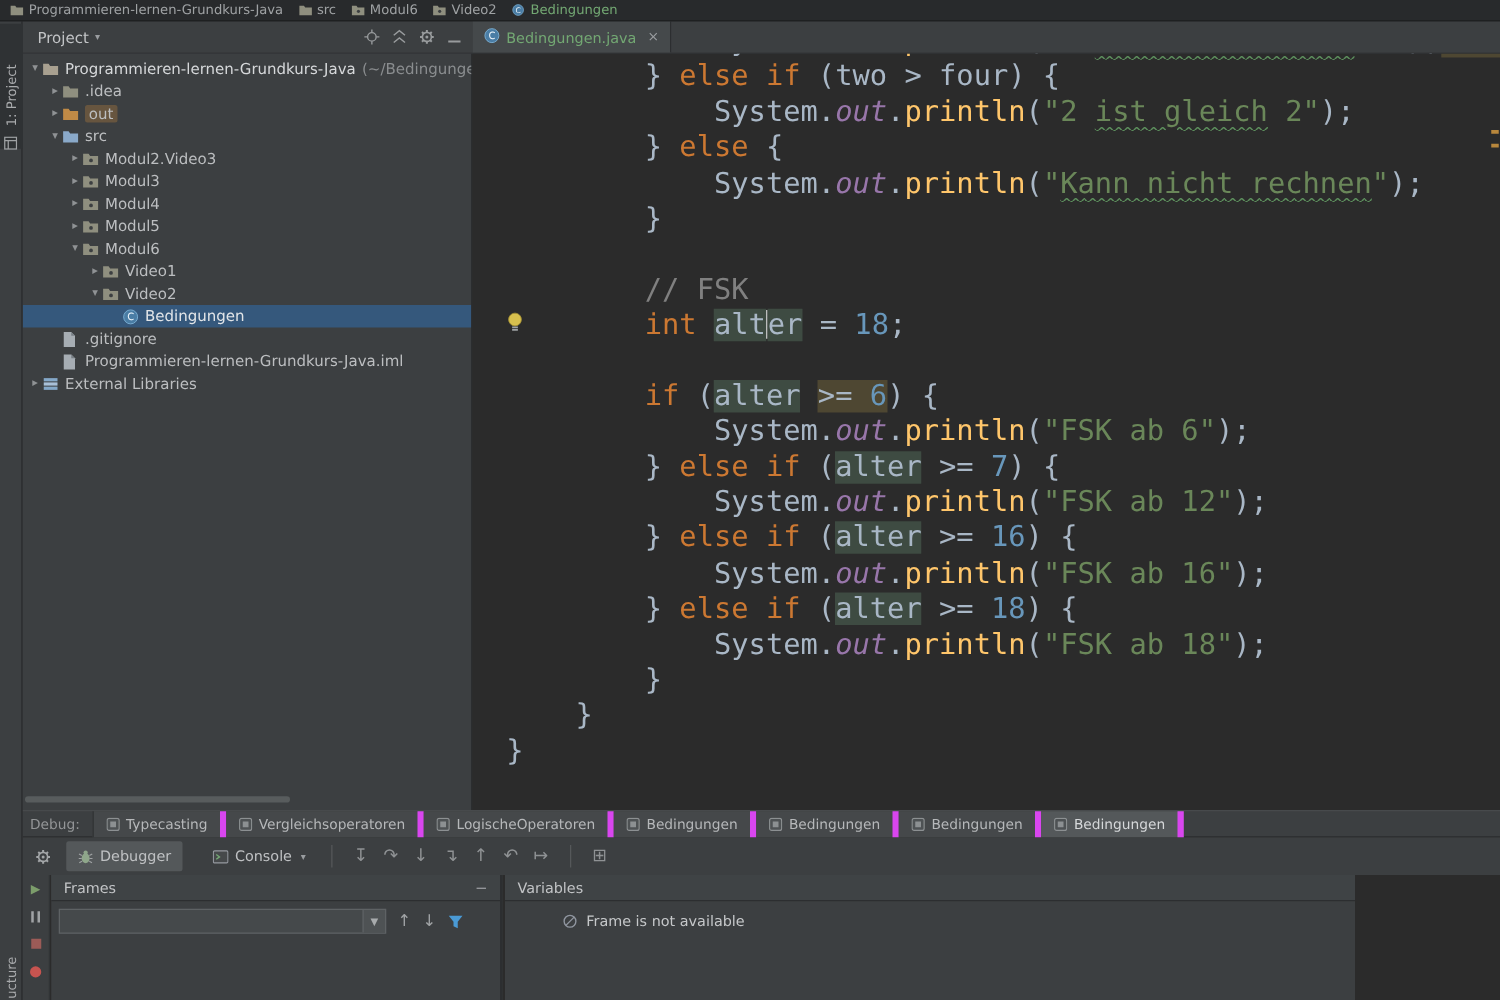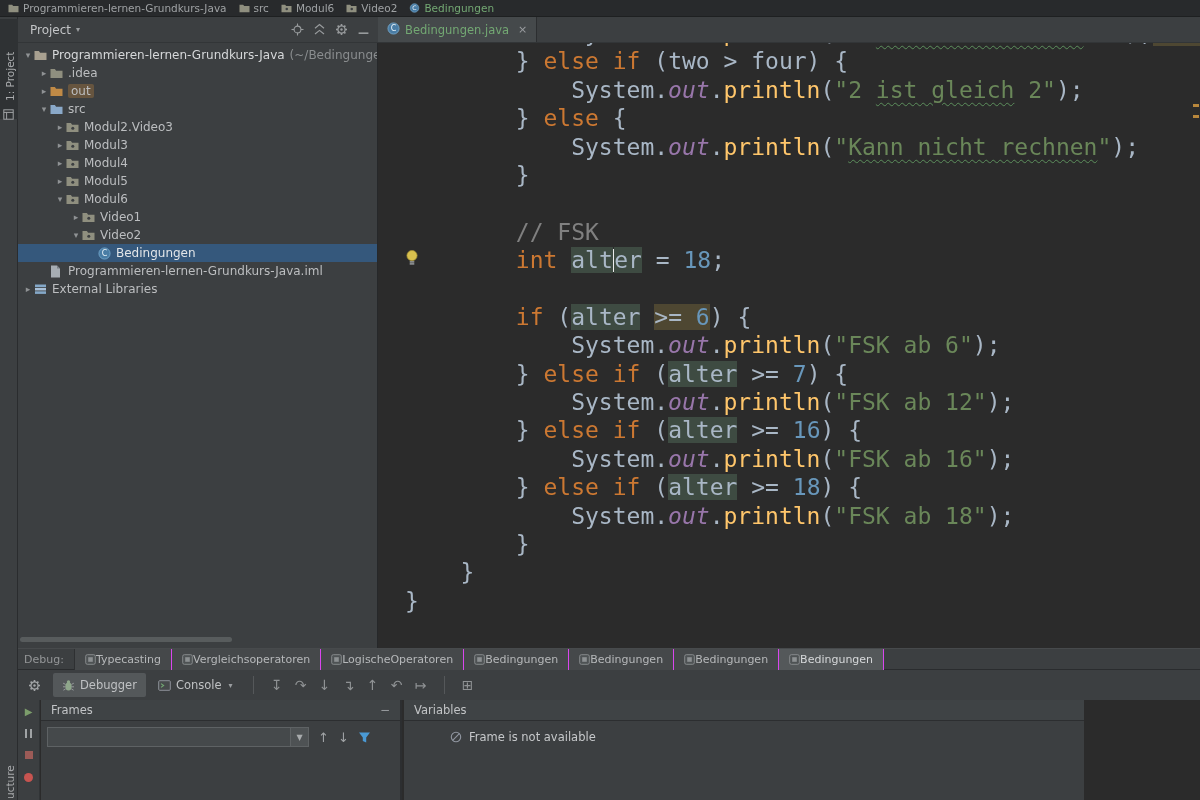--- a/index.html
+++ b/index.html
@@ -53,28 +53,28 @@
   .u-typo{text-decoration-line:underline;text-decoration-style:wavy;text-decoration-color:var(--typo-green);
           text-decoration-thickness:1px;text-underline-offset:4px;}
   .caret{display:inline-block;width:1.5px;height:23px;background:var(--caret);vertical-align:-4px;}
   #bulb{position:absolute;left:26px;top:206px;}
   .estripe-mark{position:absolute;right:1px;width:6px;height:3px;background:#B8873C;}
   
   #dbg-tabs{position:absolute;left:18px;top:648px;width:1182px;height:22px;background:var(--bg-panel);
             border-top:1px solid #474A4C;border-bottom:1px solid #2A2C2E;display:flex;align-items:center;padding-left:6px;}
   .dbg-label{color:#949698;margin-right:10px;font-size:11px;}
   #dbg-tab-list{display:flex;height:21px;}
-  .dtab{display:flex;align-items:center;padding:0 10px;background:#45484A;border-right:1px solid #d946ef;
+  .dtab{display:flex;align-items:center;gap:5px;padding:0 10px;background:#45484A;border-right:5px solid #d946ef;
         color:#B6B8BA;font-size:11px;}
   .dtab:first-child{border-left:1px solid #2E3032;}
   .dtab.active{background:#54585A;color:#D6D8DA;}
   
   #dbg-toolbar{position:absolute;left:18px;top:670px;width:1182px;height:30px;background:var(--bg-panel);
                display:flex;align-items:center;gap:4px;padding-left:7px;}
-  #toolbar-tabs{display:flex;gap:3px;align-items:flex-start;padding-left:6px;}
+  #toolbar-tabs{display:flex;gap:15px;align-items:flex-start;padding-left:6px;}
   .ttab{display:flex;align-items:center;gap:5px;height:24px;padding:0 9px;font-size:11.5px;color:#BFC1C3;border-radius:2px;}
   .ttab.active{background:#54585A;}
   .ttab-dd{font-size:8px;color:#9A9DA0;margin-left:2px;}
   .tsep{width:1px;height:18px;background:#55585A;margin:0 7px;}
   #toolbar-icons{display:flex;}
   .ticon{width:24px;text-align:center;font-size:14px;color:#8F9294;}
   
   #dbg-strip{position:absolute;left:18px;top:700px;width:22px;height:100px;background:var(--bg-panel);
              border-right:1px solid #313436;display:flex;flex-direction:column;align-items:center;padding-top:5px;gap:10px;}
   .sbtn{height:12px;display:flex;align-items:center;justify-content:center;}
@@ -306,20 +306,30 @@
     </div>
     <div class="trow selected" style="padding-left: 68px;">
       <span class="tchev"></span>
       <span class="tico">
         <svg width="13" height="13" viewBox="0 0 13 13">
           <circle cx="6.5" cy="6.5" r="5.6" fill="#4A7DA5" stroke="#7FB4D8" stroke-width="0.7"></circle>
           <text x="6.5" y="9.4" text-anchor="middle" font-size="8" fill="#EAF3FA" font-family="DejaVu Sans, sans-serif">C</text>
         </svg>
       </span>
       <span class="tlbl">Bedingungen</span>
+    </div>
+    <div class="trow" style="padding-left: 20px;">
+      <span class="tchev"></span>
+      <span class="tico">
+        <svg width="11" height="13" viewBox="0 0 11 13">
+          <path d="M1 0.5 H7 L10 3.5 V12.5 H1 Z" fill="#A6ADB3"></path>
+          <path d="M7 0.5 V3.5 H10 Z" fill="#777E84"></path>
+        </svg>
+      </span>
+      <span class="tlbl">.gitignore</span>
     </div>
     <div class="trow" style="padding-left: 20px;">
       <span class="tchev"></span>
       <span class="tico">
         <svg width="11" height="13" viewBox="0 0 11 13">
           <path d="M1 0.5 H7 L10 3.5 V12.5 H1 Z" fill="#A6ADB3"></path>
           <path d="M7 0.5 V3.5 H10 Z" fill="#777E84"></path>
         </svg>
       </span>
       <span class="tlbl">Programmieren-lernen-Grundkurs-Java.iml</span>

